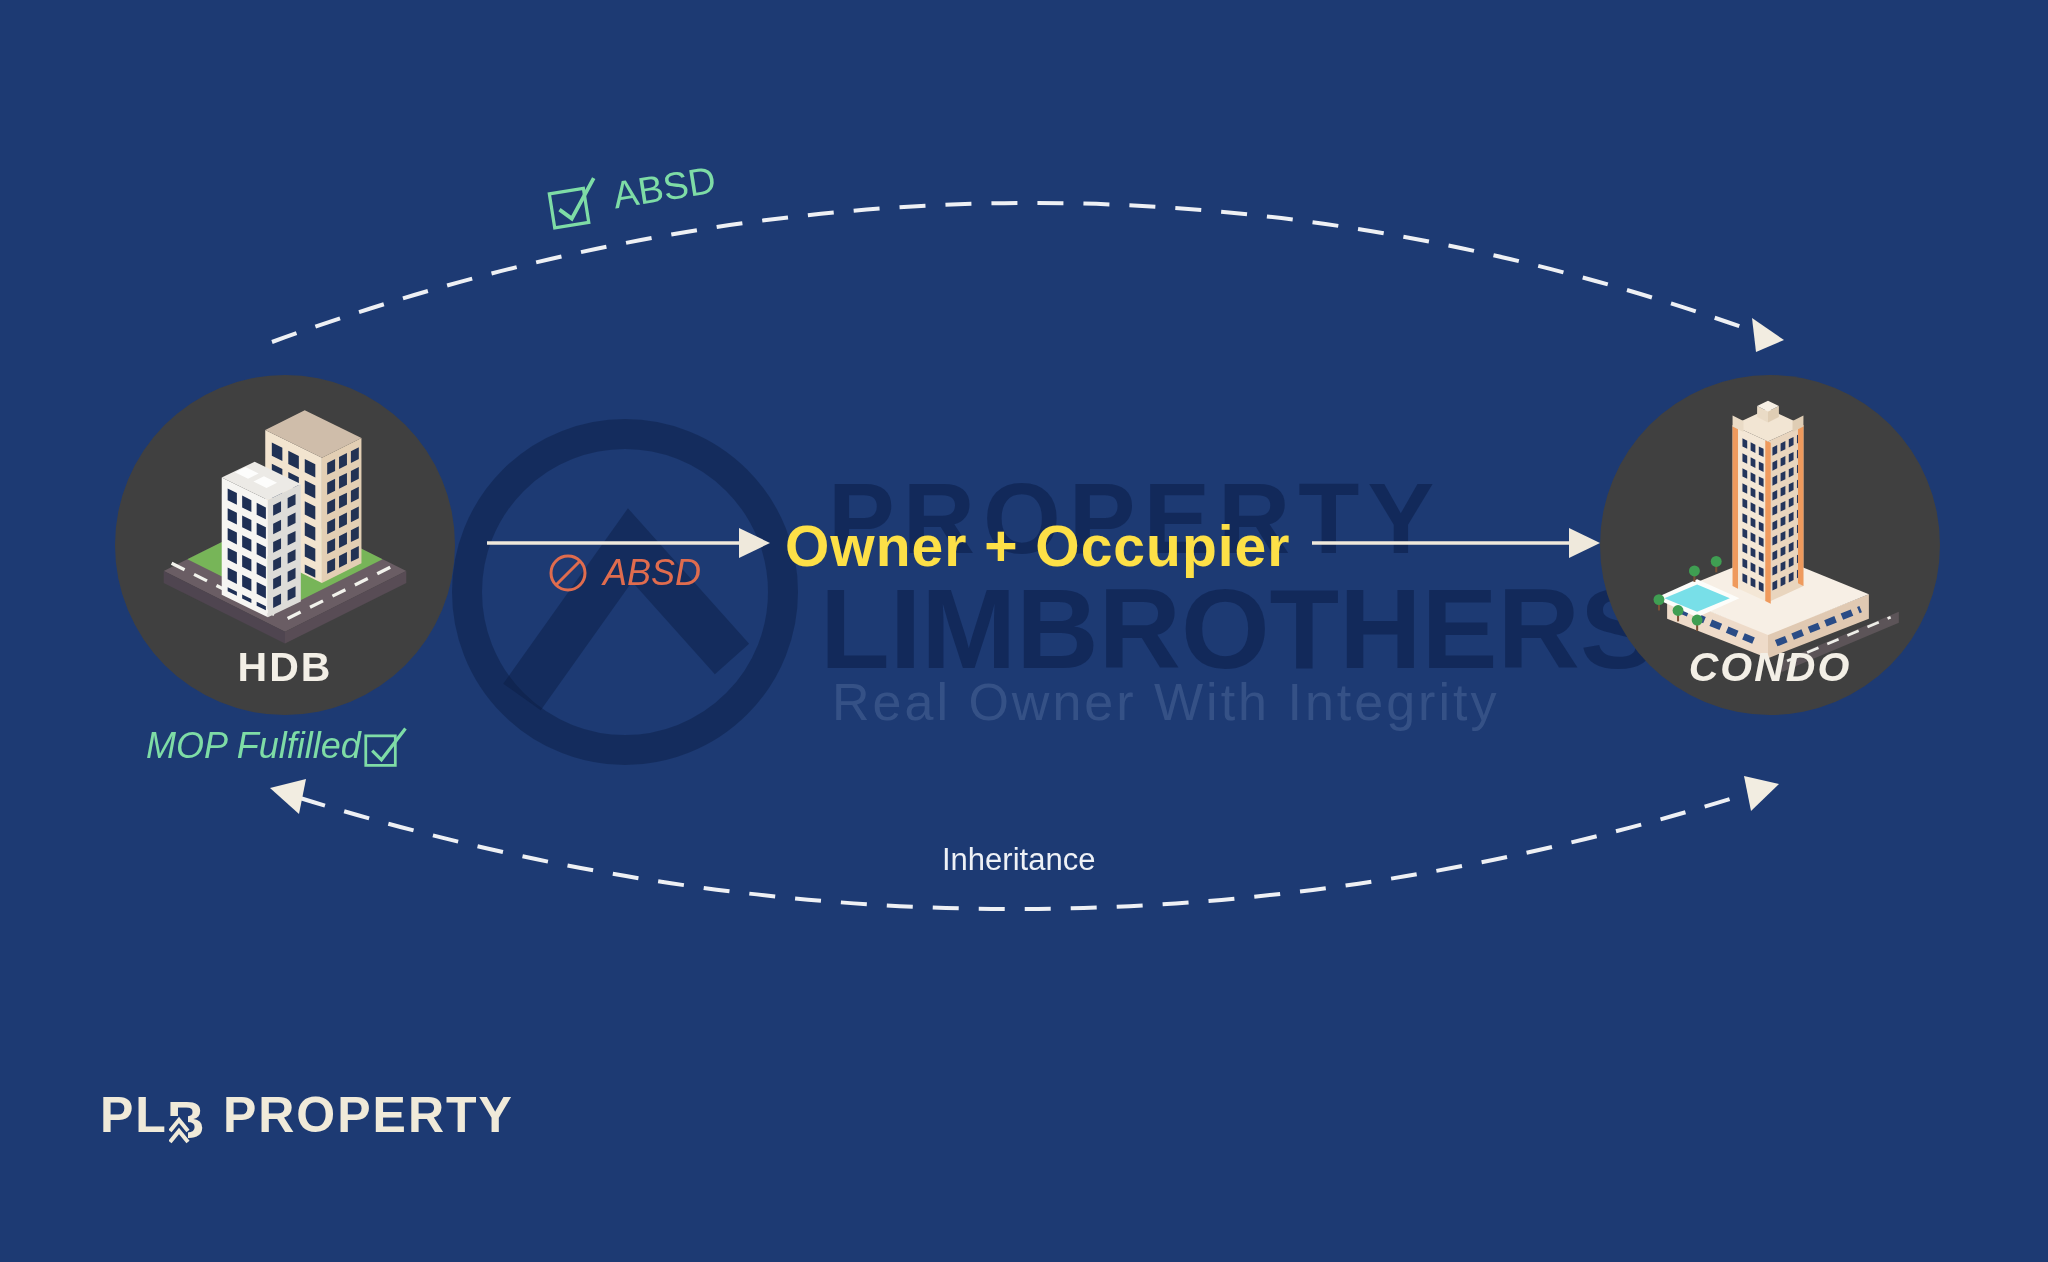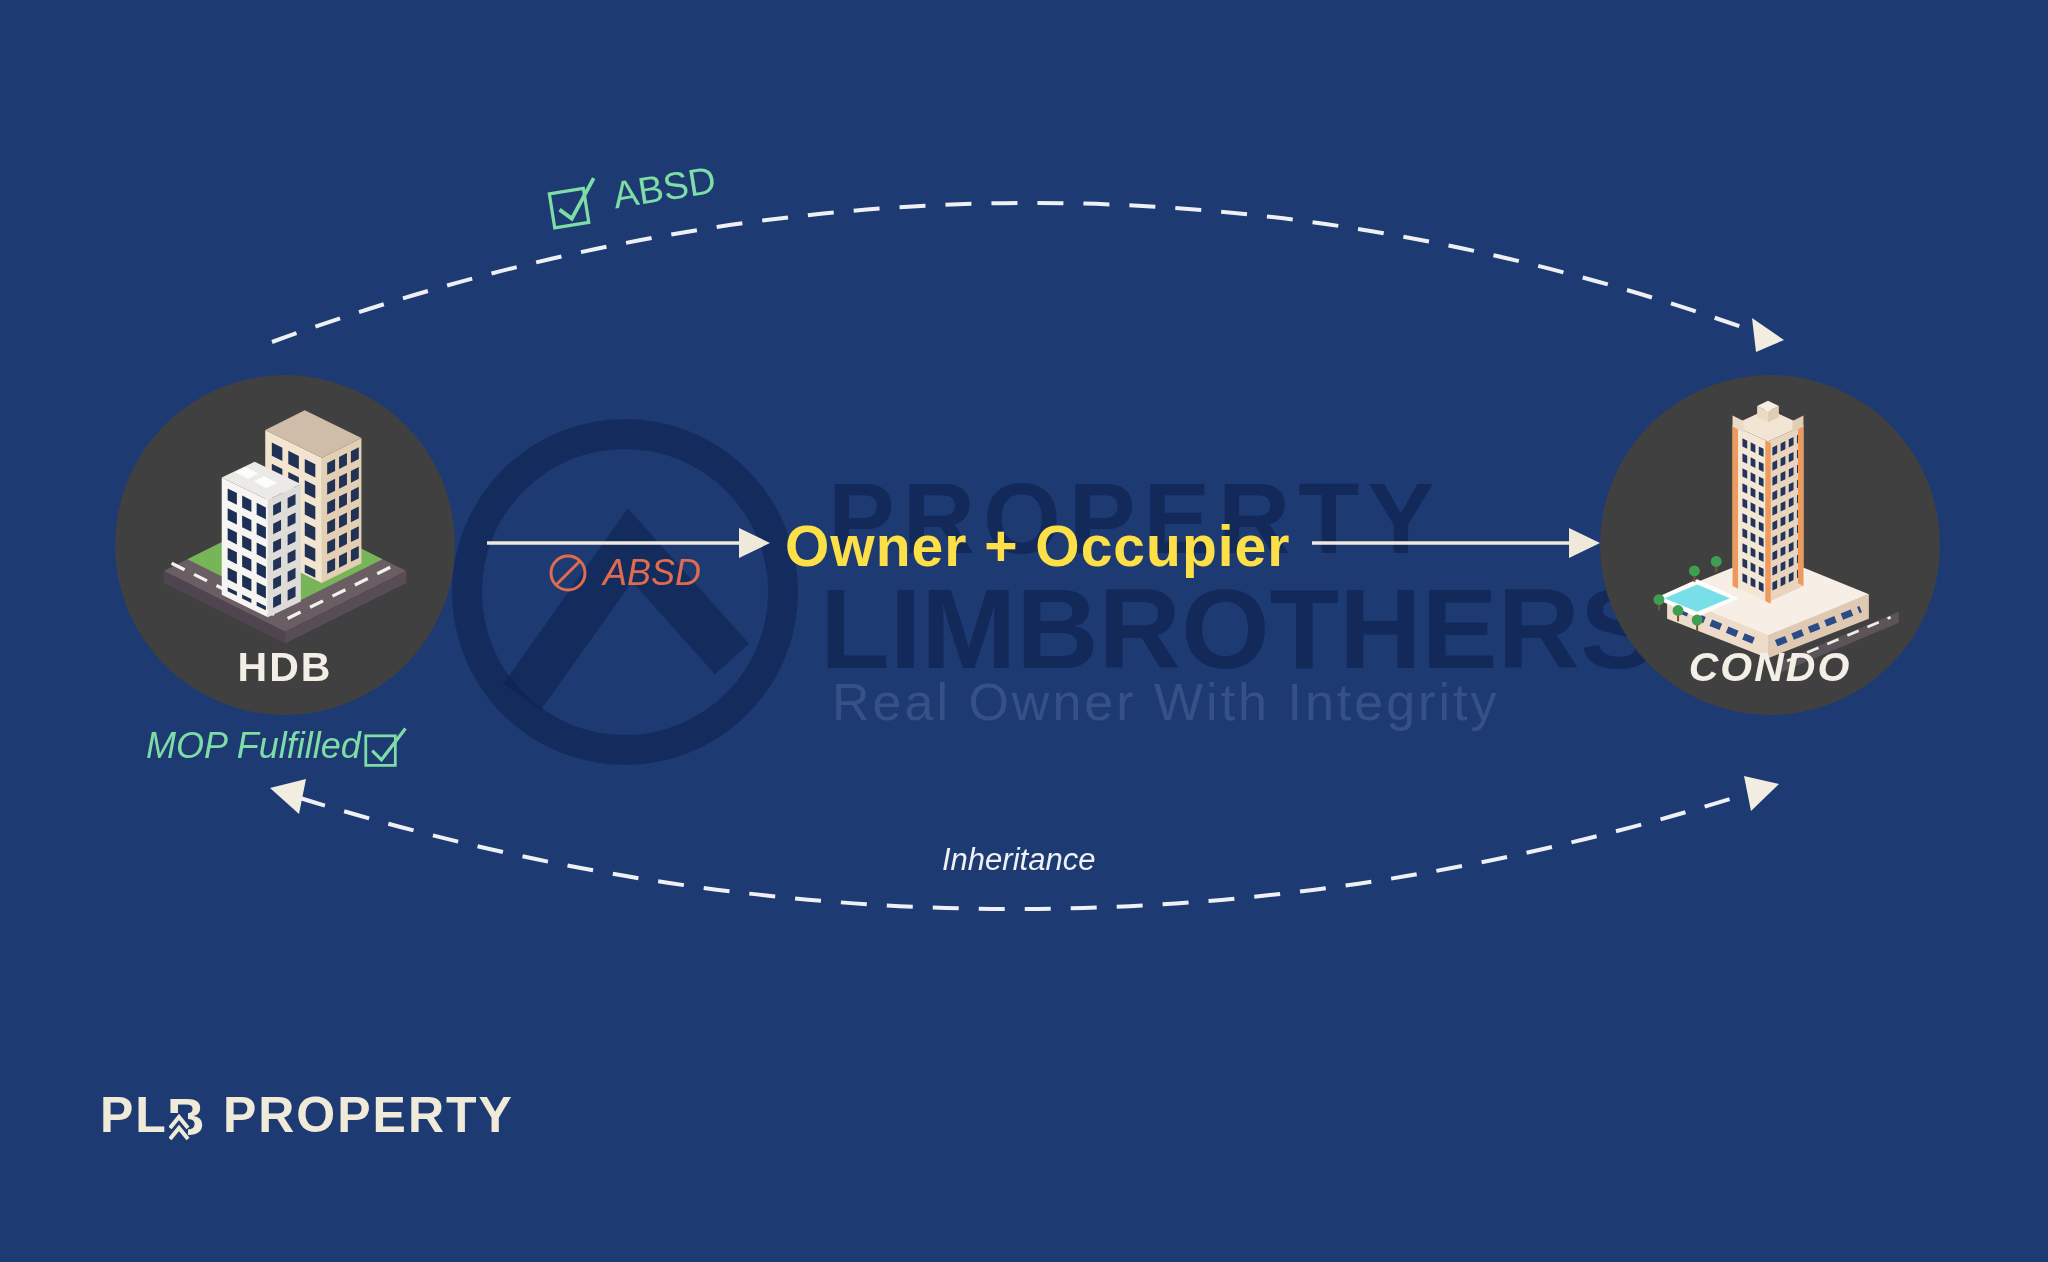--- a/index.html
+++ b/index.html
@@ -28,29 +28,29 @@
   .hdb-circle{left:115px;top:375px;}
   .condo-circle{left:1600px;top:375px;font-style:italic;}
   .node-art{position:absolute;}
 
   
   .lbl{display:flex;align-items:center;white-space:nowrap;}
   .lbl-top-absd{left:548px;top:178px;gap:10px;transform:rotate(-9deg);transform-origin:left center;
                 color:#7edca6;font-size:38px;font-weight:500;}
   .lbl-no-absd{left:545px;top:550px;gap:12px;color:#e06c4e;font-size:36px;font-style:italic;font-weight:500;}
   .lbl-mop{left:146px;top:722px;gap:2px;color:#7edca6;font-size:36px;font-style:italic;font-weight:500;}
-  .lbl-inherit{left:942px;top:842px;color:#eef1f6;font-size:31px;font-style:italic;}
+  .lbl-inherit{left:942px;top:842px;color:#eef1f6;font-size:31px;}
 
   .title{
     left:785px;top:513px;color:#fde047;font-size:57px;font-weight:800;
     letter-spacing:1px;white-space:nowrap;
   }
 
   
-  .footer-logo{left:100px;top:1086px;display:flex;align-items:center;
+  .footer-logo{left:100px;top:1086px;display:flex;align-items:flex-end;
                color:#f0ead9;font-size:50px;font-weight:800;letter-spacing:2px;}
   .footer-logo .b-glyph{margin:0 14px 0 1px;}
 
   svg{display:block;}
 </style>
 </head>
 <body>
 
 <div class="stage">
 

